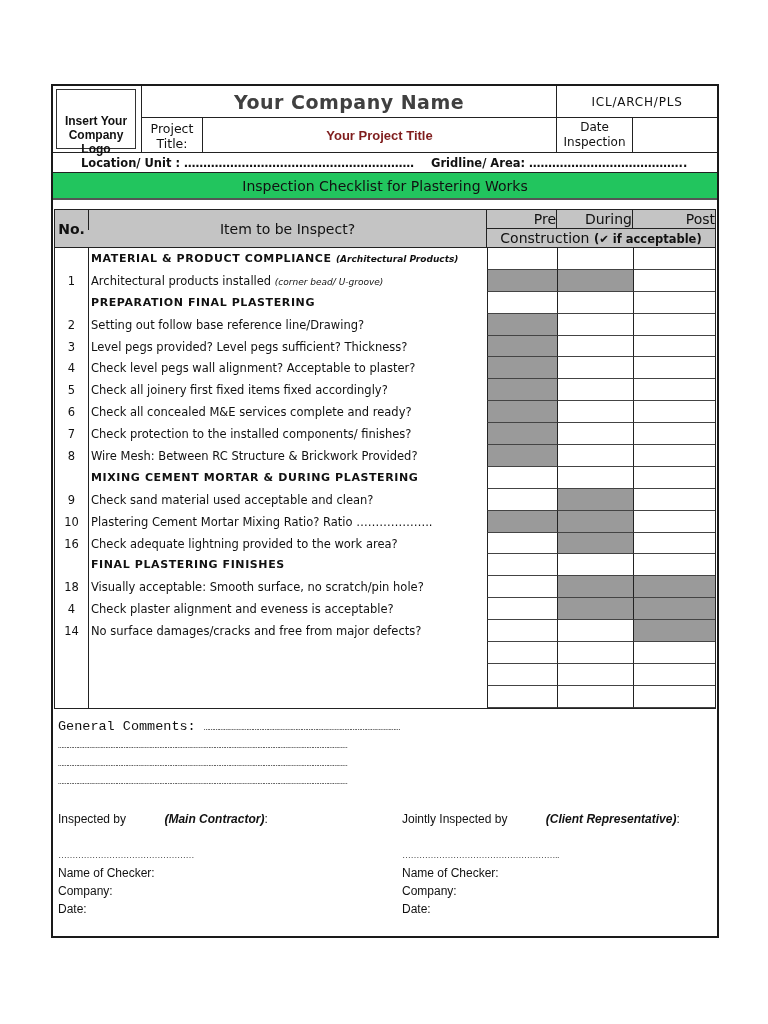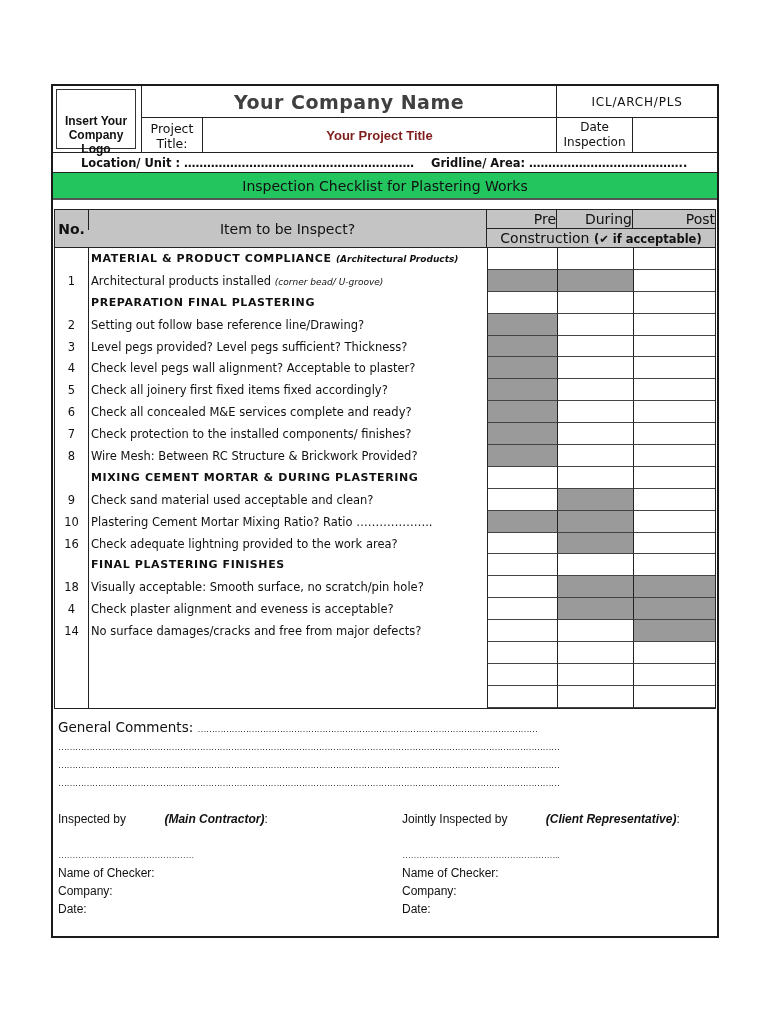--- a/index.html
+++ b/index.html
@@ -60,21 +60,21 @@
   .c-item.section { font-weight: bold; letter-spacing: 0.6px; font-size: 11px; }
   .c-item .sub { font-style: italic; font-weight: bold; font-size: 9px; letter-spacing: 0; }
   .c-item .hint { font-style: italic; font-size: 9px; }
   .c-box { position: absolute; top: 0; height: 100%; border-left: 1px solid #222; border-bottom: 1.5px solid #444; background: #fff; }
   .c-box.shaded { background: #9a9a9a; }
   .b-pre { left: 432px; width: 70px; }
   .b-during { left: 502px; width: 76px; }
   .b-post { left: 578px; width: 82px; }
 
   
-  .comments { position: absolute; left: 5px; top: 632px; width: 650px; }
+  .comments { position: absolute; left: 5px; top: 632px; width: 650px; font-family: Liberation Mono, monospace; }
   .comments .lbl { font-size: 13.5px; line-height: 18px; }
   .dots { font-size: 9px; line-height: 18px; color: #333; white-space: nowrap; overflow: hidden; letter-spacing: -0.5px; }
 
   .sig { position: absolute; top: 724px; font-family: "Liberation Sans", sans-serif; font-size: 12px; line-height: 18px; }
   .sig-left { left: 5px; }
   .sig-right { left: 349px; }
   .sig .role { font-style: italic; font-weight: bold; font-size: 12px; margin-left: 35px; }
   .sig .gap { height: 18px; }
   .sig .sigline { font-size: 9px; color: #444; letter-spacing: -0.5px; }
 </style>

